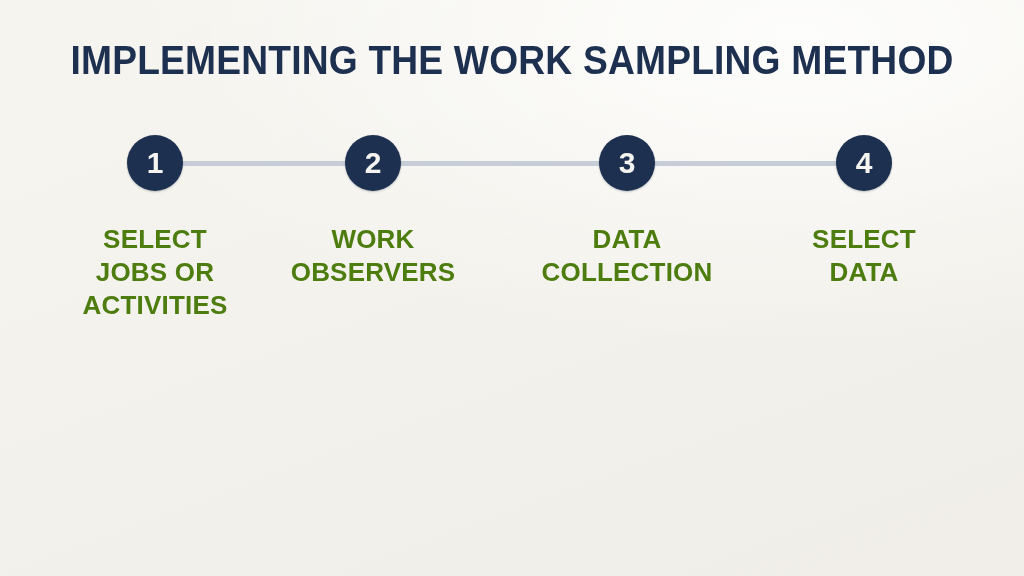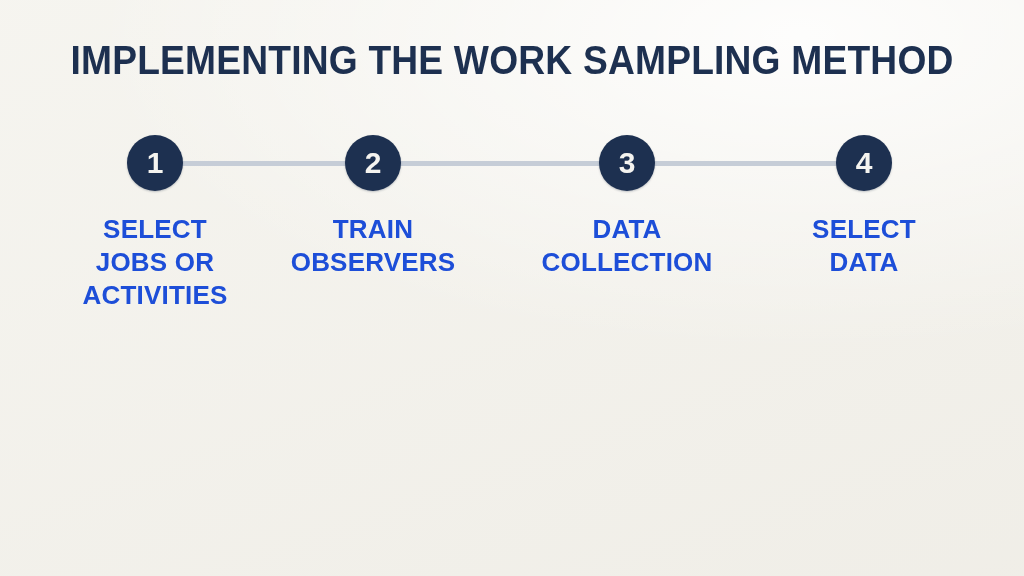--- a/index.html
+++ b/index.html
@@ -77,24 +77,24 @@
     border-radius: 50%;
     background: #1d3050;
     color: #f5f4f0;
     font-size: 30px;
     font-weight: 700;
     line-height: 56px;
     text-align: center;
     box-shadow: 0 1px 2px rgba(20,35,60,0.25);
   }
   .step-label {
-    margin-top: 22px;
+    margin-top: 32px;
     font-size: 26px;
     font-weight: 700;
-    color: #1d4ed8;
+    color: #4d7c0f;
     line-height: 33px;
     letter-spacing: 0.2px;
     white-space: pre-line;
   }
 </style>
 </head>
 <body>
 
 <div id="canvas">
 
@@ -106,21 +106,21 @@
 
     <div class="step step-1">
       <div class="circle">1</div>
       <div class="step-label">SELECT
 JOBS OR
 ACTIVITIES</div>
     </div>
 
     <div class="step step-2">
       <div class="circle">2</div>
-      <div class="step-label">TRAIN
+      <div class="step-label">WORK
 OBSERVERS</div>
     </div>
 
     <div class="step step-3">
       <div class="circle">3</div>
       <div class="step-label">DATA
 COLLECTION</div>
     </div>
 
     <div class="step step-4">

